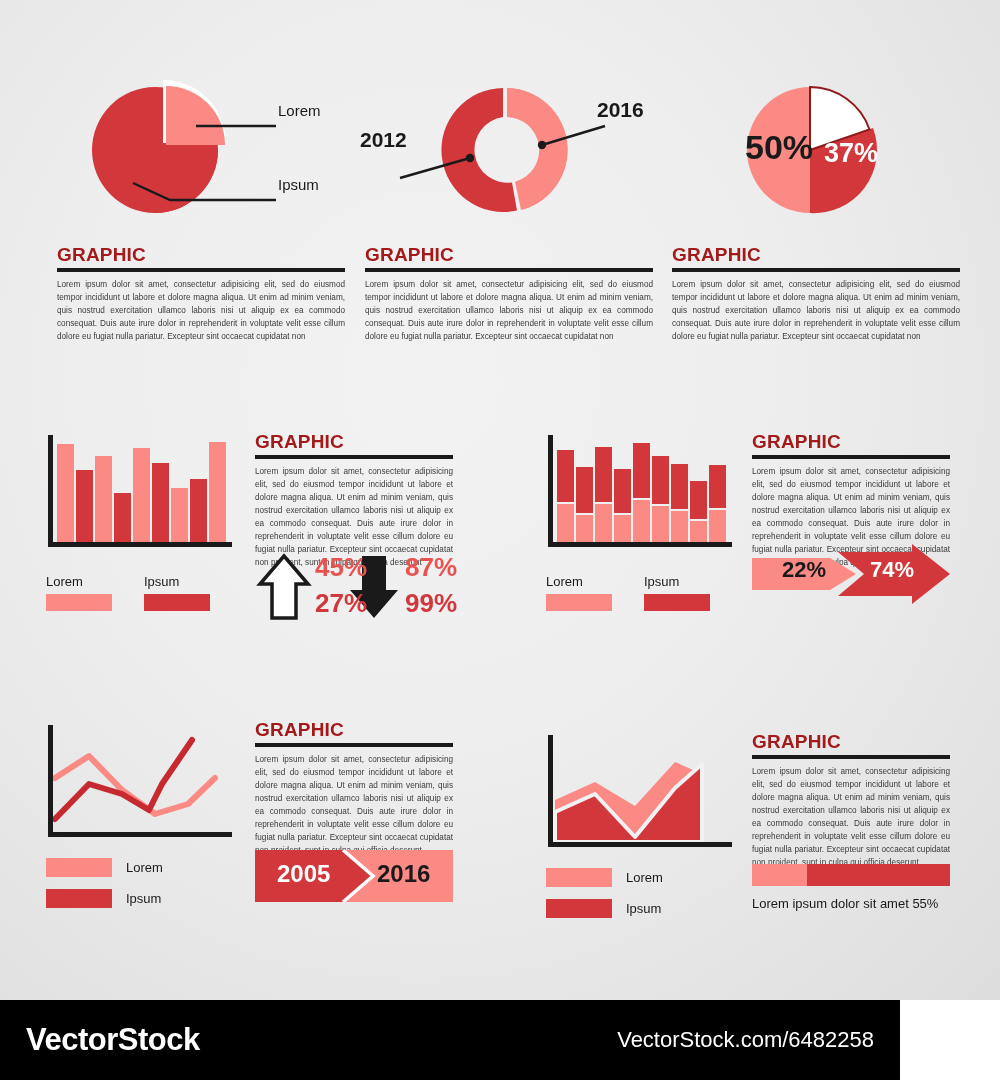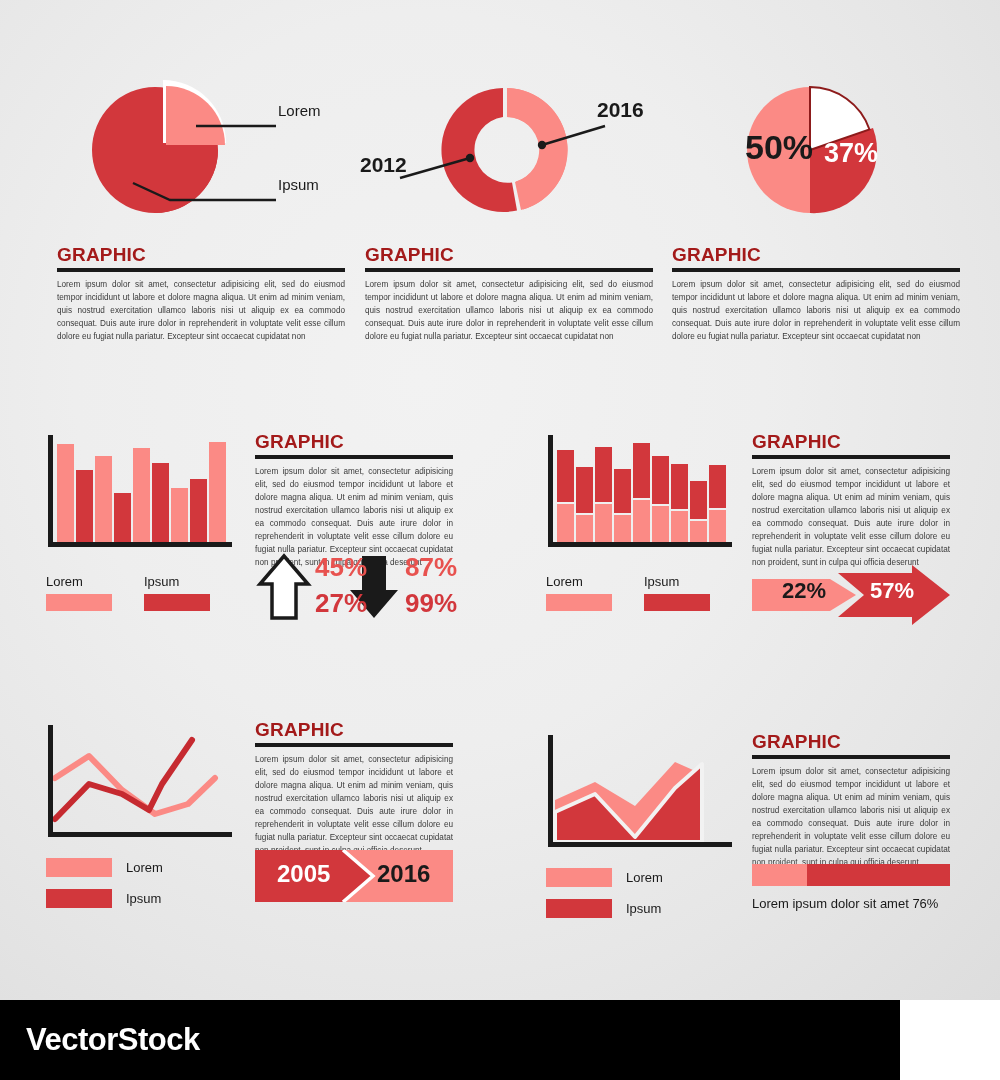--- a/index.html
+++ b/index.html
@@ -121,21 +121,21 @@
       <g transform="translate(145,74)">
         <path d="M 2 -62 A 62 62 0 0 1 16 60 L 10 32 A 33 33 0 0 0 2 -33 Z" fill="#FB8A85"></path>
         <path d="M 2 -62 A 62 62 0 0 1 18 59.5 L 11 31.5 A 33 33 0 0 0 2 -33 Z" fill="#FB8A85"></path>
         <path d="M -2 -62 A 62 62 0 1 0 12 60.5 L 7 32.5 A 33 33 0 1 1 -2 -33 Z" fill="#D2373C"></path>
       </g>
       <line x1="40" y1="102" x2="110" y2="82" stroke="#1a1a1a" stroke-width="2.4"></line>
       <circle cx="110" cy="82" r="4.2" fill="#1a1a1a"></circle>
       <line x1="182" y1="69" x2="245" y2="50" stroke="#1a1a1a" stroke-width="2.4"></line>
       <circle cx="182" cy="69" r="4.2" fill="#1a1a1a"></circle>
     </svg>
-    <span class="lead-label" style="left:0px; top:52px; font-size:21px; font-weight:bold;margin-top:25px;">2012</span>
+    <span class="lead-label" style="left:0px; top:52px; font-size:21px; font-weight:bold;">2012</span>
     <span class="lead-label" style="left:237px; top:22px; font-size:21px; font-weight:bold;">2016</span>
   </div>
 
   <div class="panel" id="pie3-wrap">
     <svg width="290" height="148" viewBox="0 0 290 148">
       <g transform="translate(145,74)">
         <path d="M 0 -63 A 63 63 0 1 0 0 63 L 0 0 Z" fill="#FB8A85"></path>
         <path d="M 0 0 L 0 -63 A 63 63 0 0 1 0 63 Z" fill="#FB8A85"></path>
         <path d="M 0 0 L 63 -22 A 63 63 0 0 1 0 63 Z" fill="#D2373C"></path>
         <path d="M 0 0 L 0 -63 A 63 63 0 0 1 59.5 -20.5 Z" fill="#ffffff" stroke="#8d1b1b" stroke-width="2"></path>
@@ -239,27 +239,27 @@
         <span class="legend-label">Ipsum</span>
         <span class="swatch sw-dark"></span>
       </div>
     </div>
   </div>
 
   <div class="panel" id="txtc4">
     <div class="graphic-title">GRAPHIC</div>
     <div class="rule"></div>
     <div class="body-text">Lorem ipsum dolor sit amet, consectetur adipisicing elit, sed do eiusmod tempor incididunt ut labore et dolore magna aliqua. Ut enim ad minim veniam, quis nostrud exercitation ullamco laboris nisi ut aliquip ex ea commodo consequat. Duis aute irure dolor in reprehenderit in voluptate velit esse cillum dolore eu fugiat nulla pariatur. Excepteur sint occaecat cupidatat non proident, sunt in culpa qui officia deserunt</div>
-    <div style="position:absolute; left:0; top:133px; width:198px; height:60px;text-decoration:underline;">
+    <div style="position:absolute; left:0; top:112px; width:198px; height:60px;text-decoration:underline;">
       <svg width="198" height="60" viewBox="0 0 198 60" style="position:absolute;left:0;top:0;">
         <polygon points="0,14 78,14 104,30 78,46 0,46" fill="#FB8A85"></polygon>
         <polygon points="86,8 160,8 160,0 198,30 160,60 160,52 86,52 112,30" fill="#D2373C"></polygon>
       </svg>
       <span style="position:absolute; left:30px; top:13px; font-size:22px; font-weight:bold; color:#1a1a1a;">22%</span>
-      <span style="position:absolute; left:118px; top:13px; font-size:22px; font-weight:bold; color:#ffffff;">57%</span>
+      <span style="position:absolute; left:118px; top:13px; font-size:22px; font-weight:bold; color:#ffffff;">74%</span>
     </div>
   </div>
 
   <div class="panel" id="line1">
     <svg width="195" height="125" viewBox="0 0 195 125">
       <polyline points="13,56 47,34 80,68 113,92 146,82 173,56" fill="none" stroke="#FB8A85" stroke-width="6" stroke-linejoin="round" stroke-linecap="round"></polyline>
       <polyline points="13,97 47,62 80,72 107,88 120,62 150,18" fill="none" stroke="#C62A30" stroke-width="6" stroke-linejoin="round" stroke-linecap="round"></polyline>
       <rect x="6" y="3" width="5" height="112" fill="#1a1a1a"></rect>
       <rect x="6" y="110" width="184" height="5" fill="#1a1a1a"></rect>
     </svg>
@@ -311,21 +311,22 @@
 
   <div class="panel" id="txtc6">
     <div class="graphic-title">GRAPHIC</div>
     <div class="rule"></div>
     <div class="body-text">Lorem ipsum dolor sit amet, consectetur adipisicing elit, sed do eiusmod tempor incididunt ut labore et dolore magna aliqua. Ut enim ad minim veniam, quis nostrud exercitation ullamco laboris nisi ut aliquip ex ea commodo consequat. Duis aute irure dolor in reprehenderit in voluptate velit esse cillum dolore eu fugiat nulla pariatur. Excepteur sint occaecat cupidatat non proident, sunt in culpa qui officia deserunt</div>
     <div style="position:absolute; left:0; top:132px; width:198px;">
       <div style="display:flex; height:22px; width:198px;">
         <div style="width:28%; background:#FB8A85;"></div>
         <div style="width:72%; background:#D2373C;"></div>
       </div>
-      <div style="margin-top:10px; font-size:13px; color:#1a1a1a;">Lorem ipsum dolor sit amet 76%</div>
+      <div style="margin-top:10px; font-size:13px; color:#1a1a1a;">Lorem ipsum dolor sit amet 55%</div>
     </div>
   </div>
 
 </div>
 
 <div class="footer">
   <span class="brand">VectorStock</span>
+  <span class="url">VectorStock.com/6482258</span>
 </div>
 
 </body></html>

